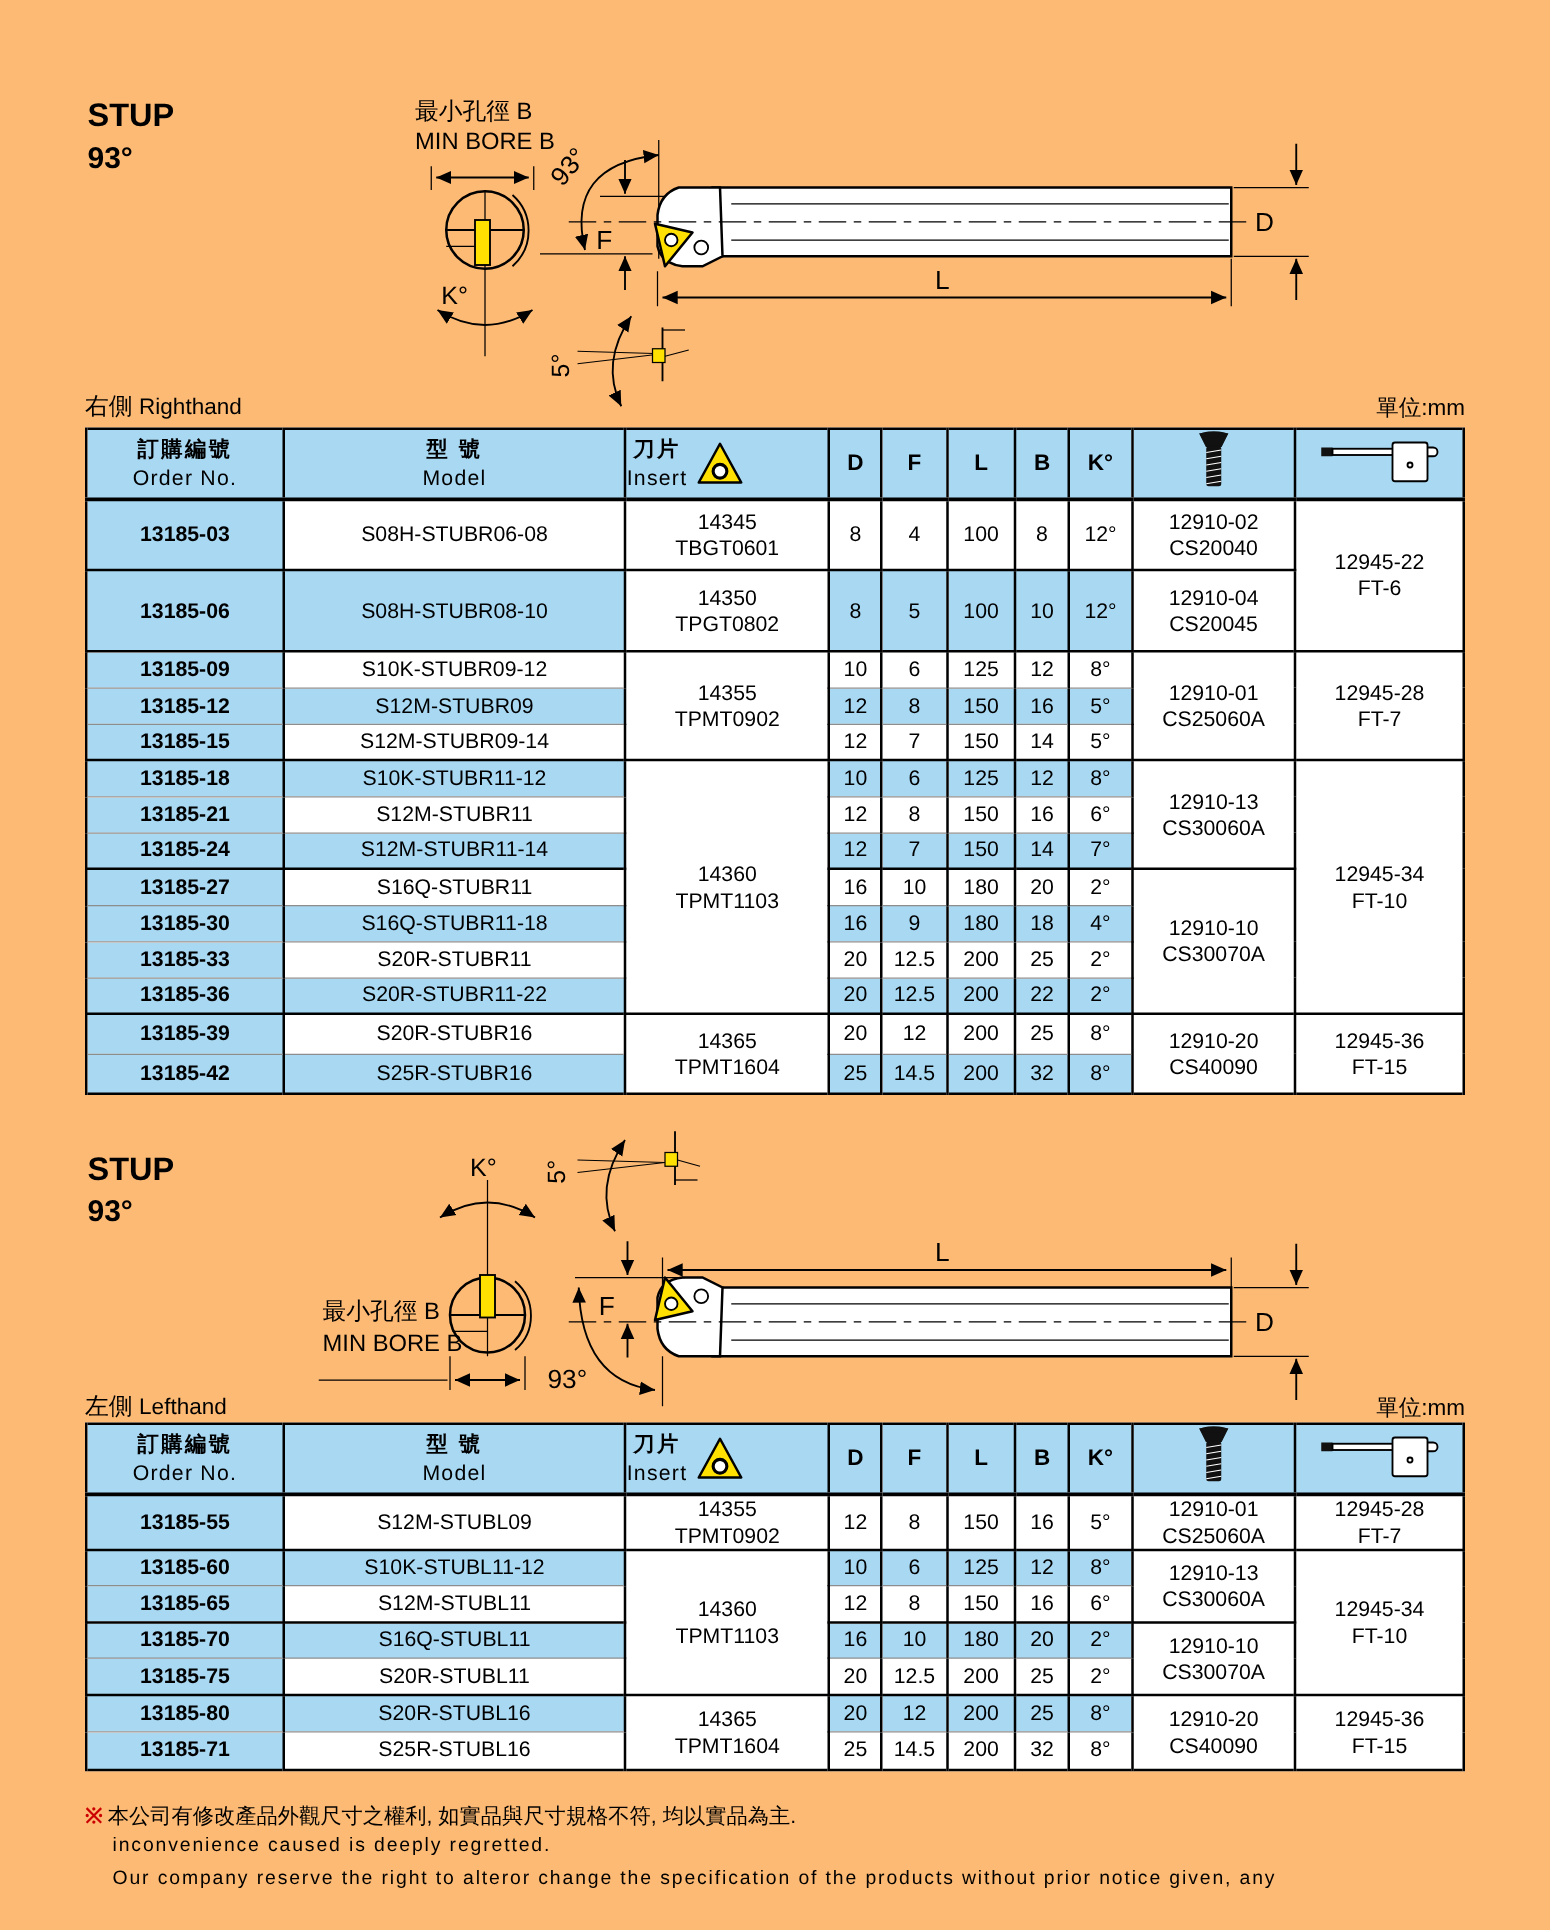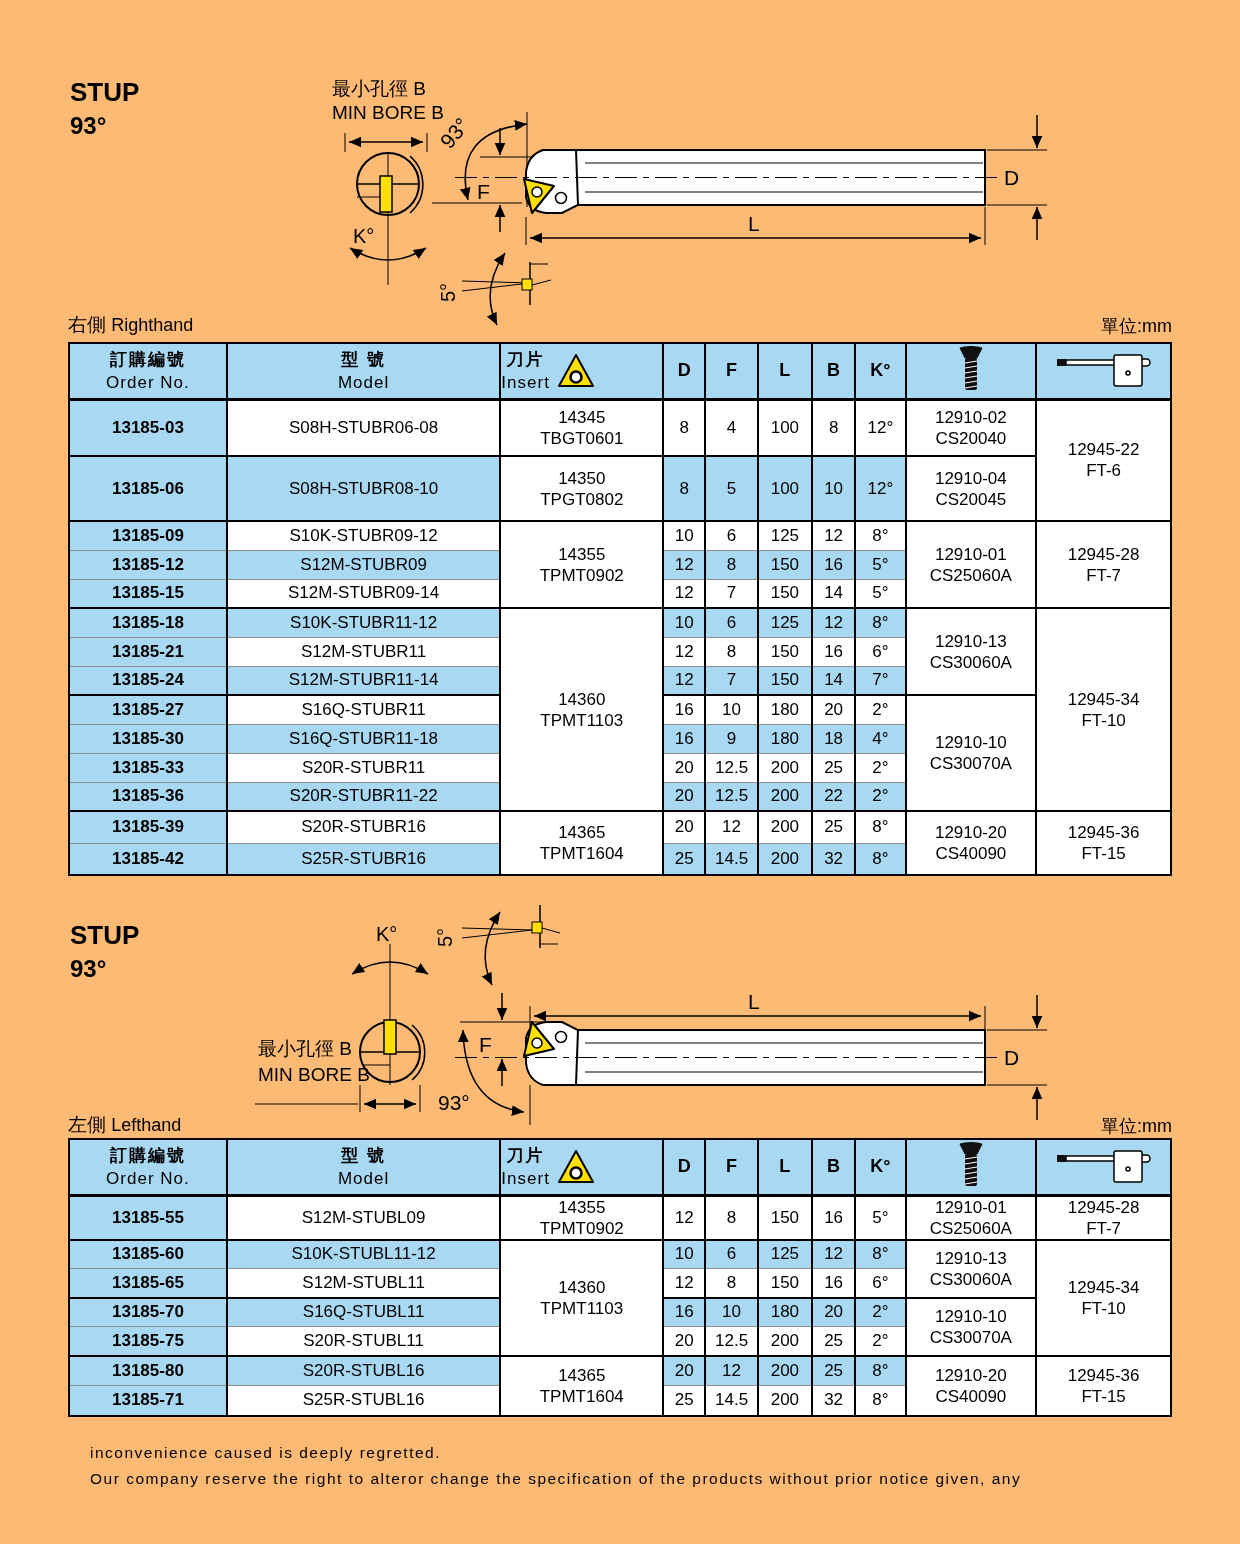--- a/index.html
+++ b/index.html
@@ -596,17 +596,20 @@
         <td class="band">25</td>
         <td class="band">14.5</td>
         <td class="band">200</td>
         <td class="band">32</td>
         <td class="band">8°</td>
       </tr>
     </tbody>
   </table>
 
   <div class="abs" style="left:68px;top:1440px;width:1110px">
+    <div class="fn-zh">
+      <span class="mark">※</span><span>本公司有修改產品外觀尺寸之權利, 如實品與尺寸規格不符, 均以實品為主.</span>
+    </div>
     <div class="fn-en">inconvenience caused is deeply regretted.</div>
     <div class="fn-en">Our company reserve the right to alteror change the specification of the products without prior notice given, any</div>
   </div>
 
 </div>
 
 </body></html>

